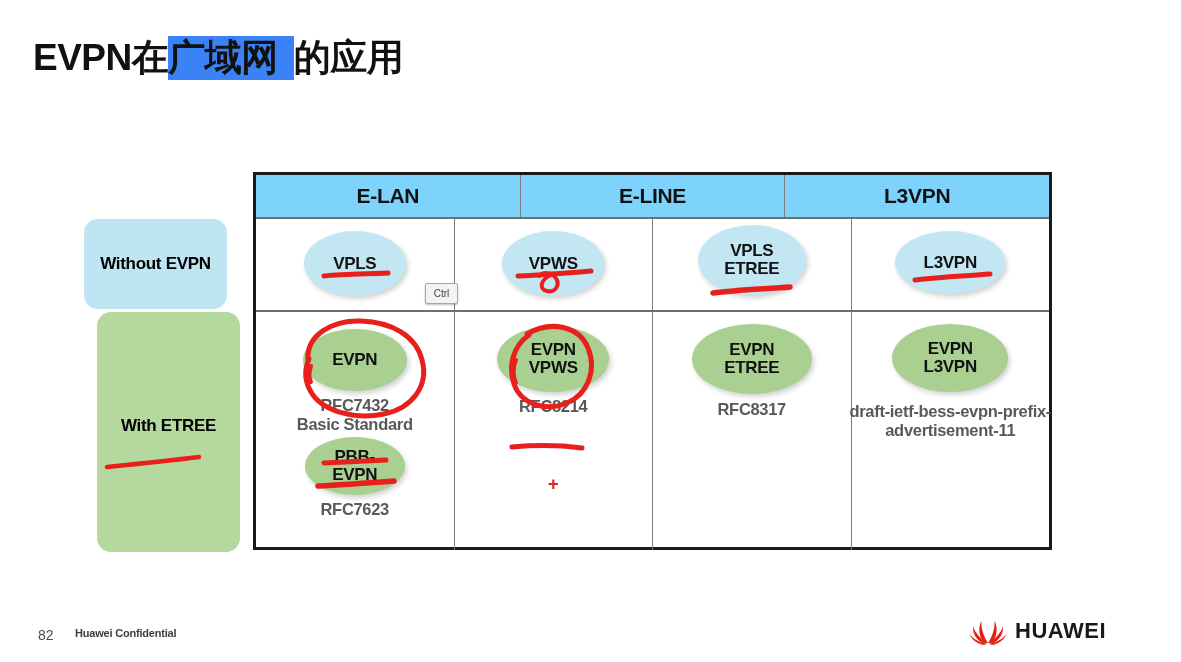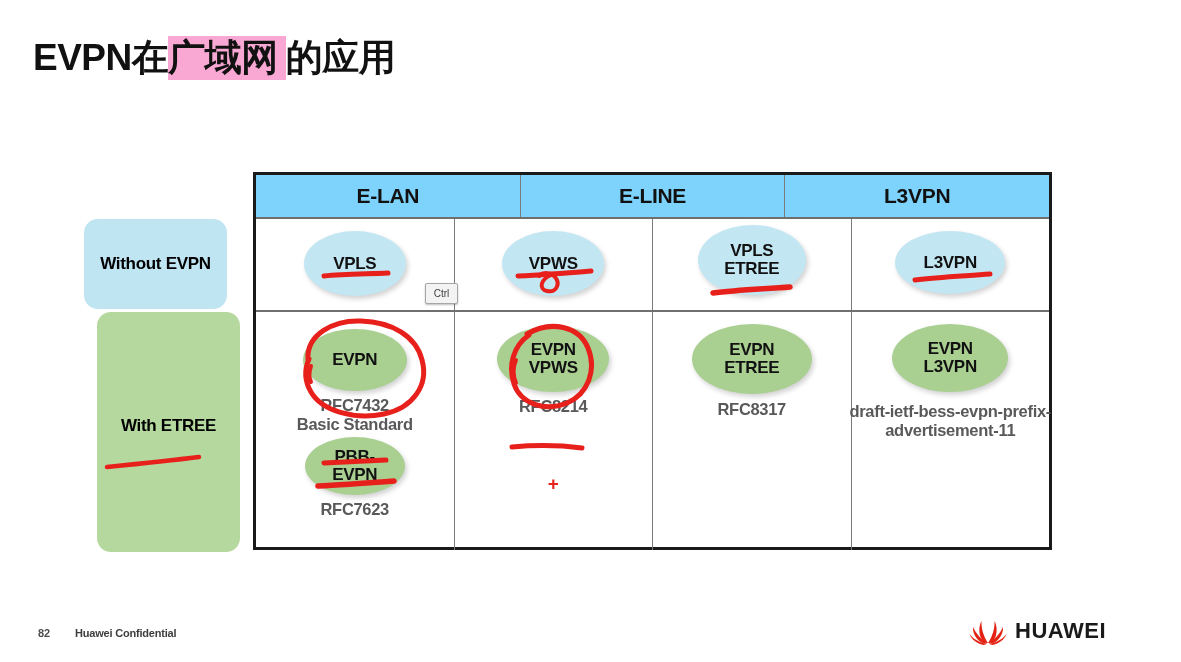--- a/index.html
+++ b/index.html
@@ -27,22 +27,22 @@
     left: 33px;
     top: 36px;
     font-size: 37px;
     font-weight: bold;
     letter-spacing: -0.5px;
     color: #111111;
     white-space: nowrap;
     line-height: 1.2;
   }
   .title .hl {
-    background: #f9a8d4;
-    padding: 1px 8px 2px 0;
+    background: #3b82f6;
+    padding: 1px 16px 2px 0;
   }
 
   
   .side-label {
     position: absolute;
     border-radius: 14px;
     display: flex;
     align-items: center;
     justify-content: center;
     font-weight: bold;
@@ -172,22 +172,22 @@
     font-size: 10px;
     color: #3c3c3c;
     box-shadow: 0 1px 2px rgba(0,0,0,0.25);
   }
 
   
   .footer-page {
     position: absolute;
     left: 38px;
     top: 627px;
-    font-size: 11px;
-    font-weight: bold;
+    font-size: 14px;
+    font-weight: normal;
     color: #4d4d4d;
   }
   .footer-conf {
     position: absolute;
     left: 75px;
     top: 627px;
     font-size: 11px;
     font-weight: bold;
     color: #3d3d3d;
     letter-spacing: -0.2px;

